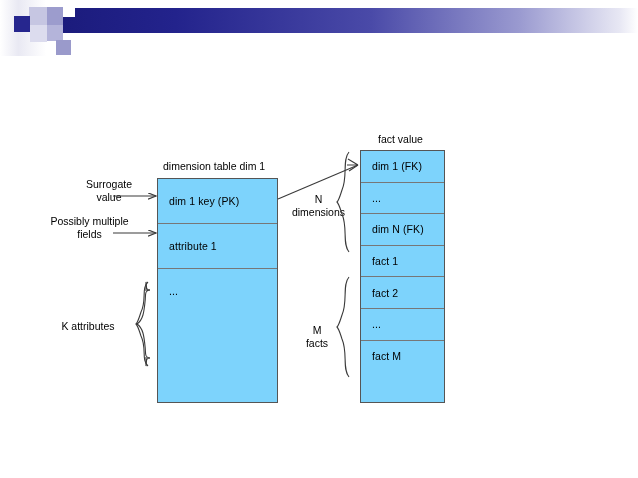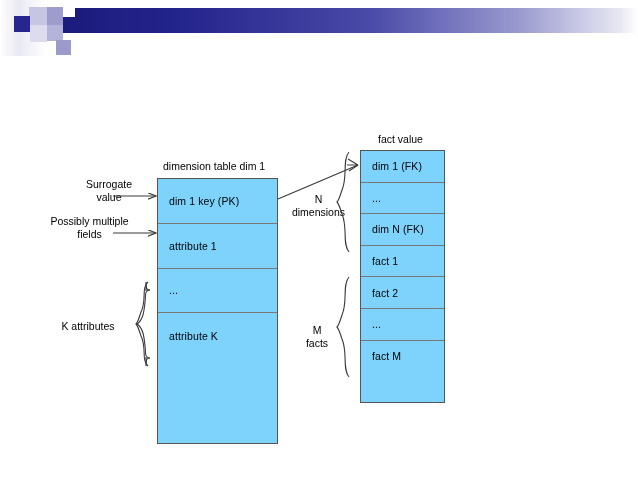--- a/index.html
+++ b/index.html
@@ -94,21 +94,21 @@
   }
   .tbl .row:last-child {
     border-bottom: none;
   }
 
   
   #dim-table {
     left: 157px;
     top: 178px;
     width: 121px;
-    height: 266px;
+    height: 225px;
   }
   #dim-table .row { height: 44.8px; }
 
   
   #fact-table {
     left: 360px;
     top: 150px;
     width: 85px;
     height: 253px;
   }
@@ -163,21 +163,20 @@
 
   <div class="diagram">
 
     <div class="tbl-caption" id="dim-caption">dimension table dim 1</div>
     <div class="tbl-caption" id="fact-caption">fact value</div>
 
     <div class="tbl" id="dim-table">
       <div class="row">dim 1 key (PK)</div>
       <div class="row">attribute 1</div>
       <div class="row">...</div>
-      <div class="row">attribute K</div>
     </div>
 
     <div class="tbl" id="fact-table">
       <div class="row">dim 1 (FK)</div>
       <div class="row">...</div>
       <div class="row">dim N (FK)</div>
       <div class="row">fact 1</div>
       <div class="row">fact 2</div>
       <div class="row">...</div>
       <div class="row">fact M</div>

